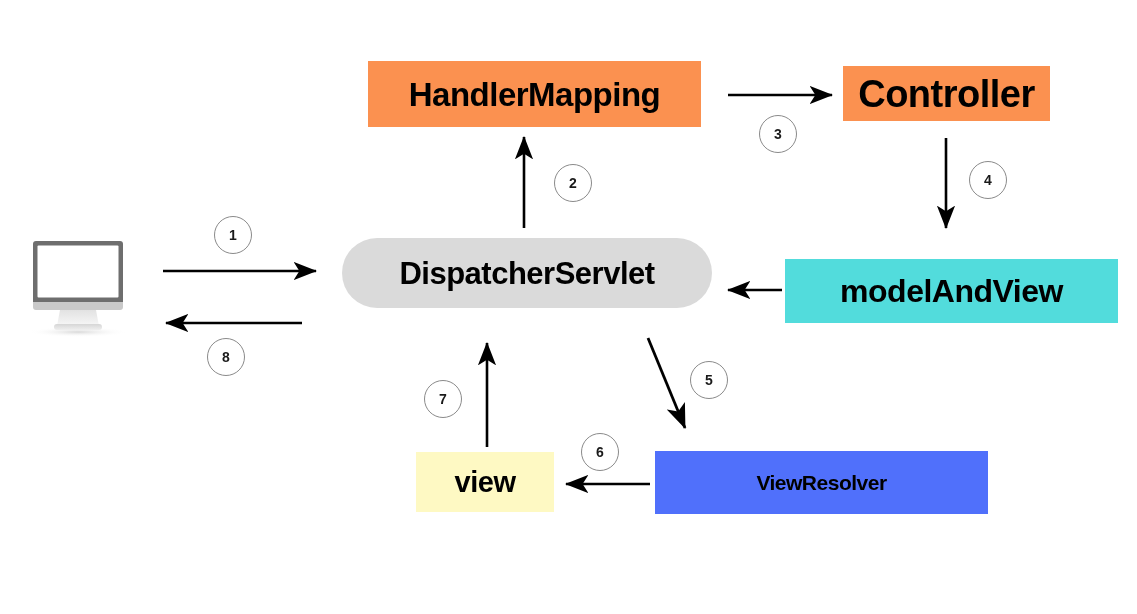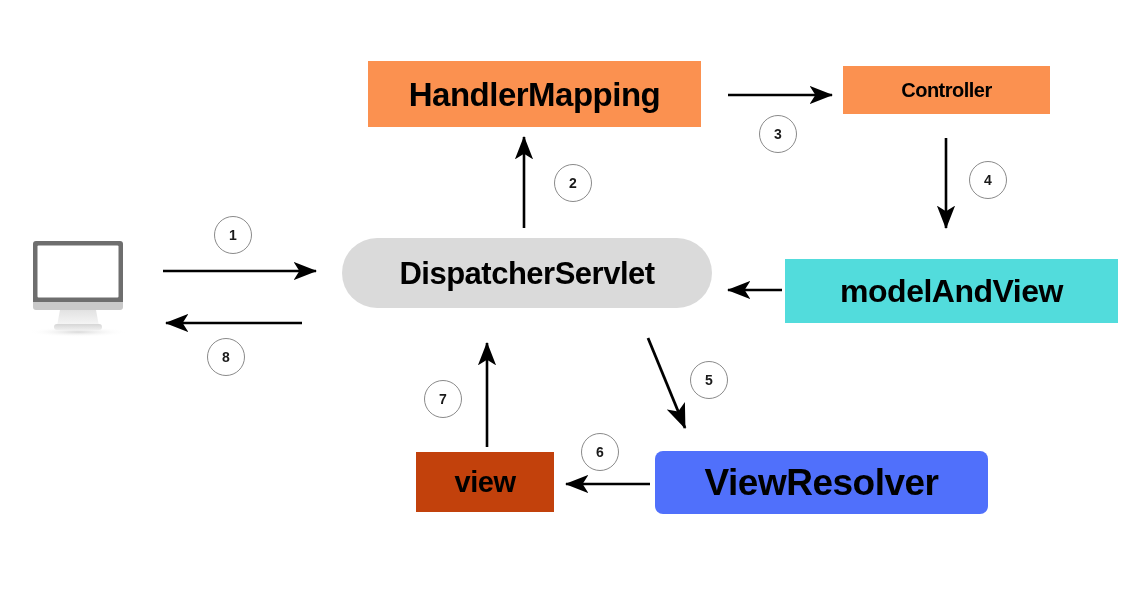--- a/index.html
+++ b/index.html
@@ -31,40 +31,39 @@
   }
   .node-label {
     display: block;
     line-height: 1;
   }
   #node-handlermapping {
     left: 368px; top: 61px; width: 333px; height: 66px;
     font-size: 33px;
   }
   #node-controller {
-    left: 843px; top: 66px; width: 207px; height: 48px;
-    font-size: 20px;
+    left: 843px; top: 66px; width: 207px; height: 55px;
+    font-size: 38px;
   }
   #node-dispatcherservlet {
     left: 342px; top: 238px; width: 370px; height: 70px;
     border-radius: 48px;
     font-size: 31px;
   }
   #node-modelandview {
     left: 785px; top: 259px; width: 333px; height: 64px;
     font-size: 32px;
   }
   #node-view {
     left: 416px; top: 452px; width: 138px; height: 60px;
     font-size: 29px;
   }
   #node-viewresolver {
     left: 655px; top: 451px; width: 333px; height: 63px;
-    font-size: 37px;
-    border-radius: 8px;
+    font-size: 21px;
   }
   .svg-layer {
     position: absolute;
     left: 0; top: 0;
     width: 1137px;
     height: 614px;
     pointer-events: none;
   }
   .step-badge {
     position: absolute;
@@ -181,21 +180,21 @@
   </div>
 
   <div class="node" id="node-dispatcherservlet" style="background:#dadada;">
     <span class="node-label">DispatcherServlet</span>
   </div>
 
   <div class="node" id="node-modelandview" style="background:#52dcdc;">
     <span class="node-label">modelAndView</span>
   </div>
 
-  <div class="node" id="node-view" style="background:#c2410c;">
+  <div class="node" id="node-view" style="background:#fef9c3;">
     <span class="node-label">view</span>
   </div>
 
   <div class="node" id="node-viewresolver" style="background:#5070fb;">
     <span class="node-label">ViewResolver</span>
   </div>
 
   <div class="step-badge" id="badge-1">
     <span>1</span>
   </div>

